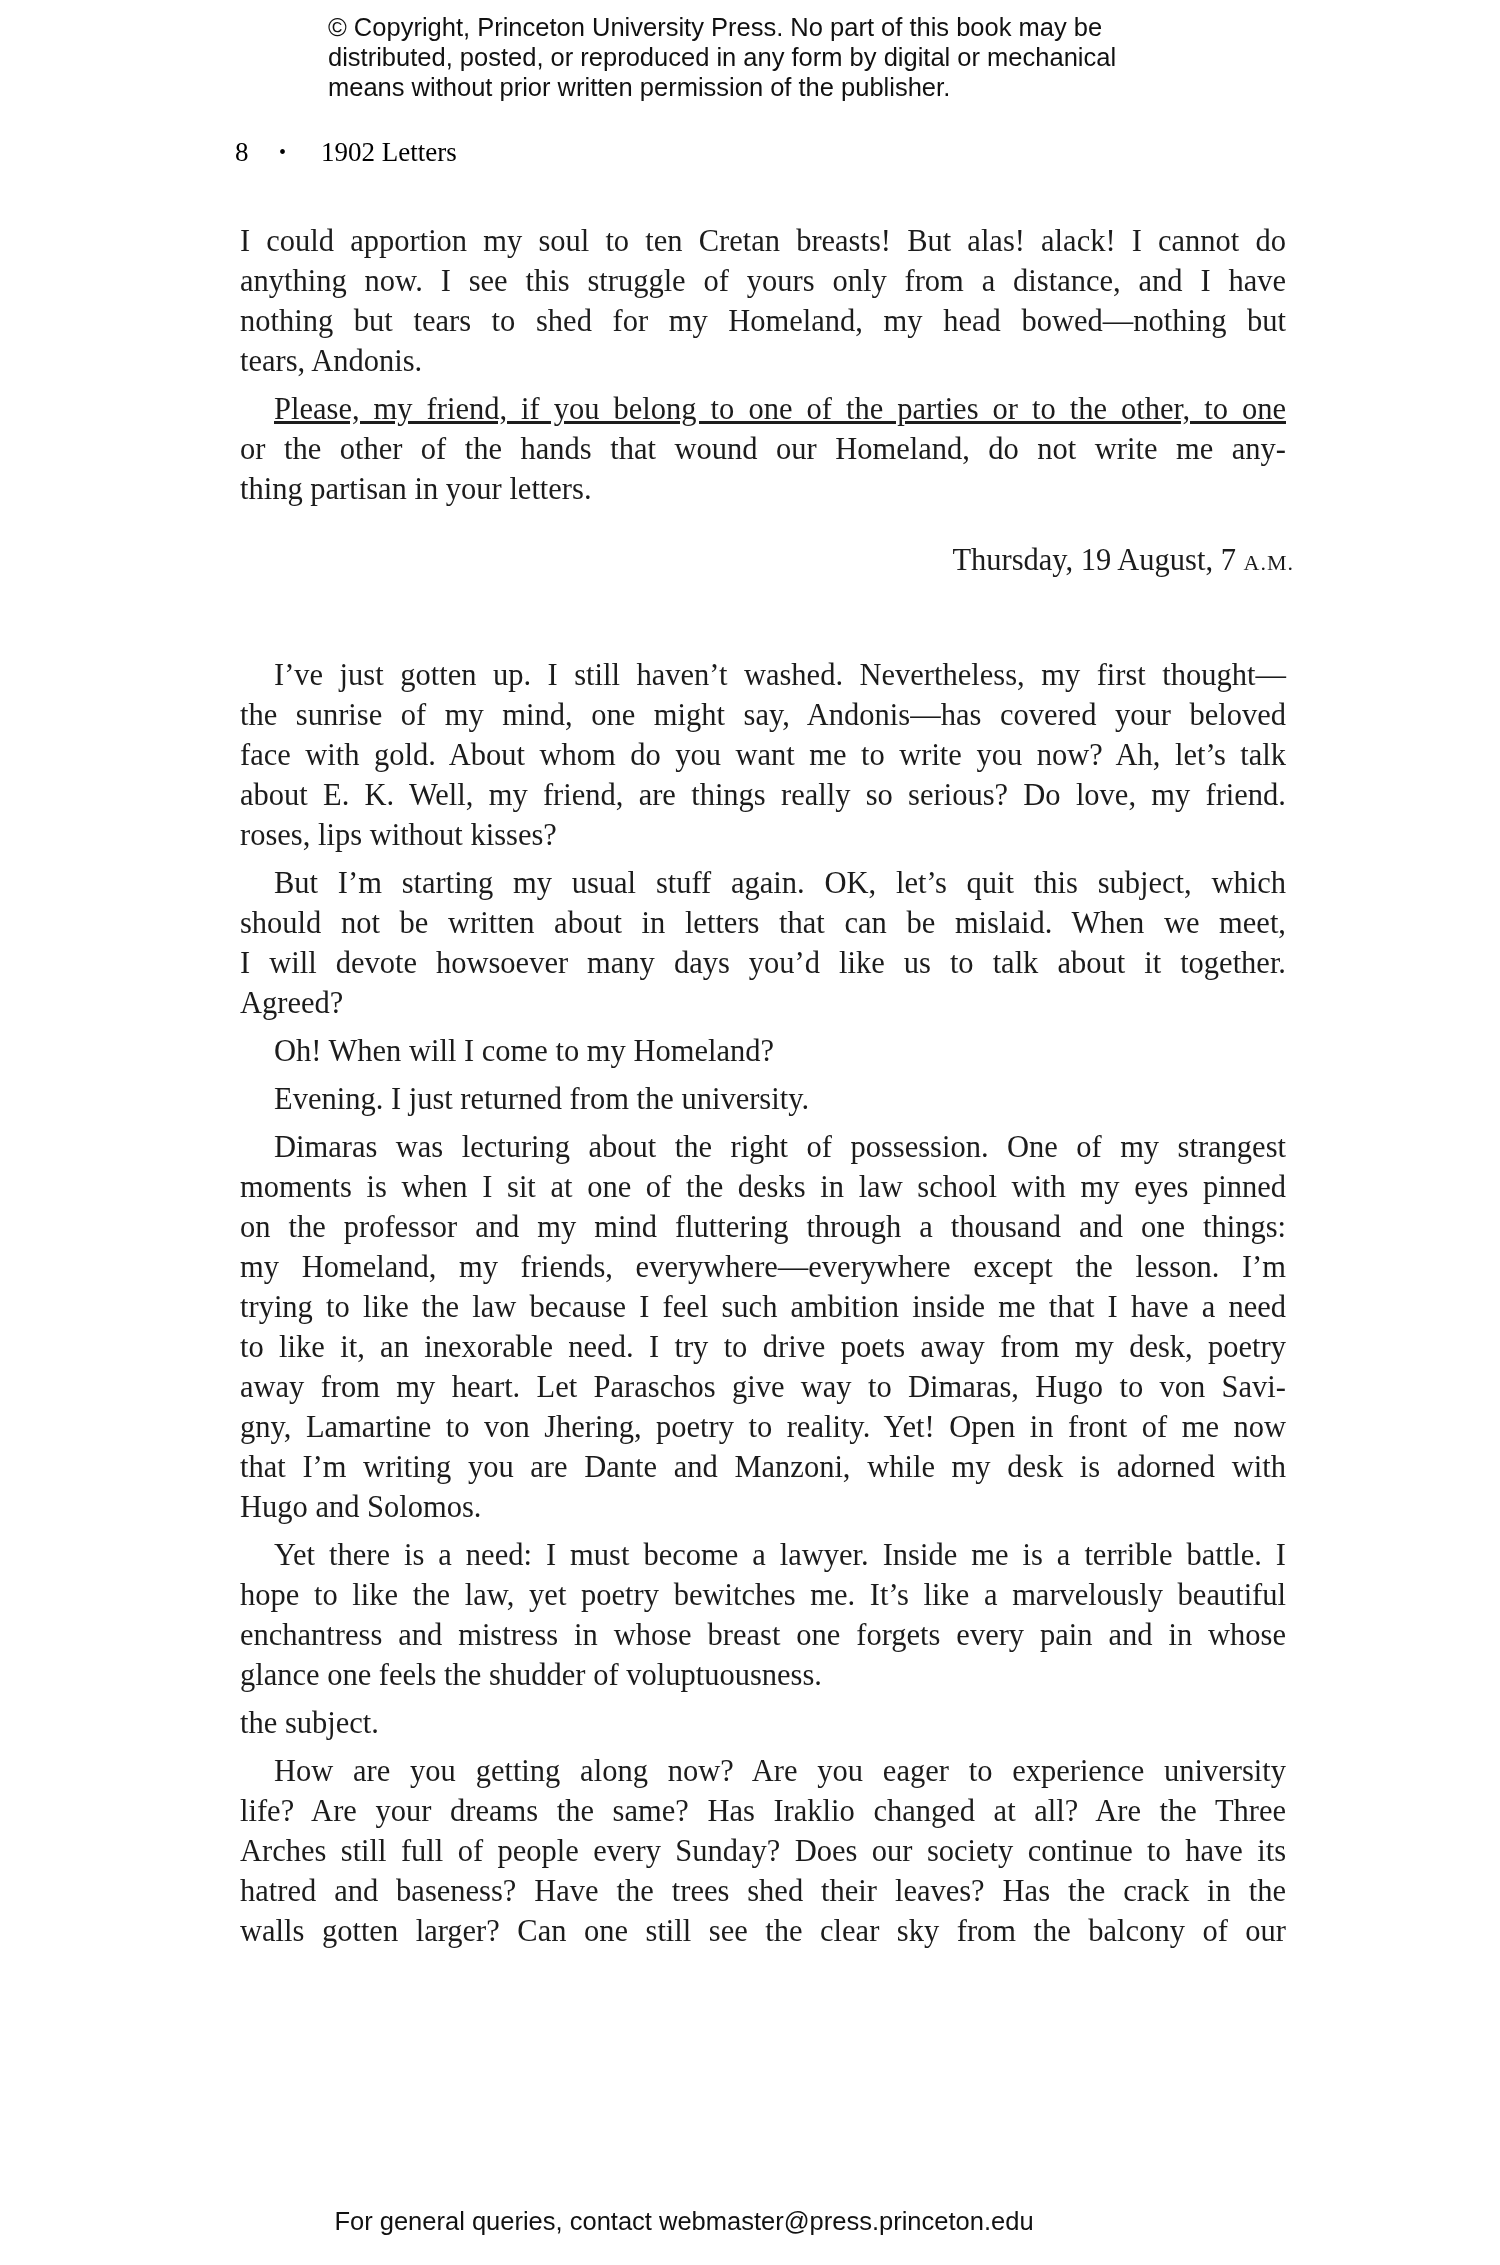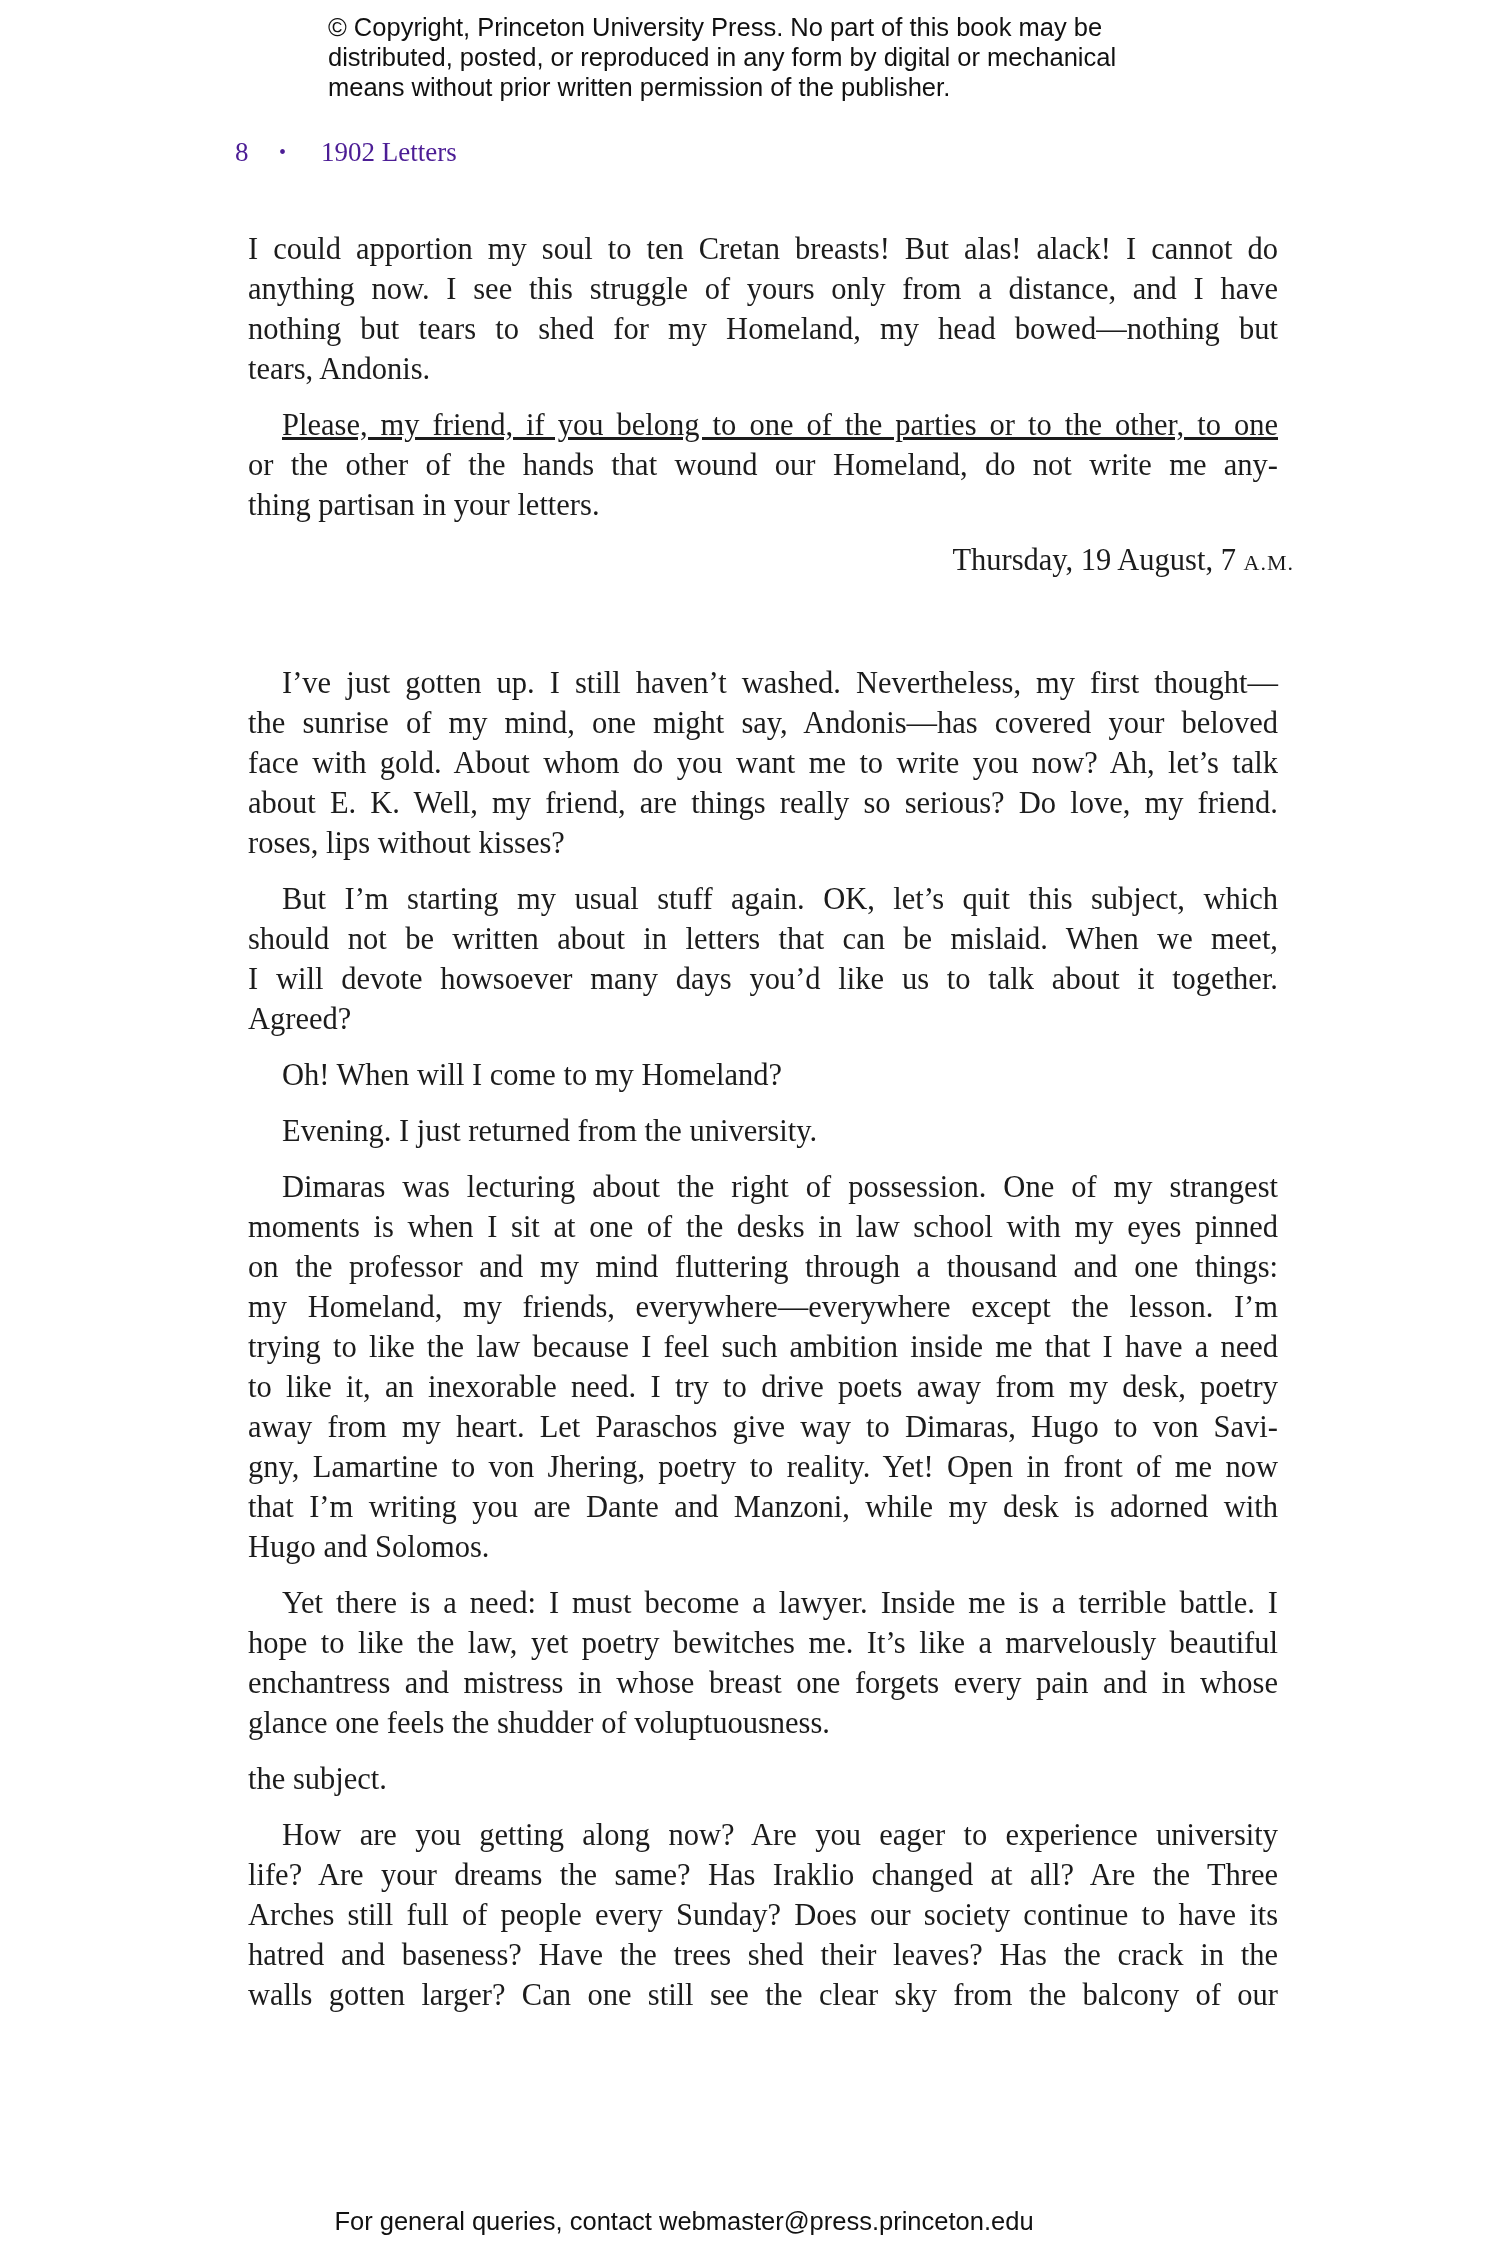--- a/index.html
+++ b/index.html
@@ -6,30 +6,30 @@
   body { width: 1500px; height: 2265px; position: relative; overflow: hidden; color: #1a1a1a; }
   .copyright {
     position: absolute; left: 328px; top: 12px; width: 900px;
     font-family: "Liberation Sans", sans-serif; font-size: 25.5px; line-height: 30px;
     color: #111;
   }
   .copyright div { white-space: nowrap; }
   .running-head {
     position: absolute; left: 235px; top: 134px; height: 36px;
     font-family: "Liberation Serif", serif; font-size: 27px; line-height: 36px;
-    color: #4c1d95; white-space: nowrap;
+    color: #000000; white-space: nowrap;
   }
   .running-head .folio { display: inline-block; width: 44px; }
   .running-head .bullet { display: inline-block; width: 42px; font-size: 20px; vertical-align: 2px; }
   .text-block {
     position: absolute; left: 232px; width: 1062px;
     font-family: "Liberation Serif", serif; font-size: 30.5px; line-height: 40px;
     color: #1c1c1c; text-align: justify; hyphens: manual;
   }
-  .text-block p { margin: 16px; }
+  .text-block p { margin: 8px; }
   .line { display: block; text-align: justify; text-align-last: justify; white-space: nowrap; }
   .line.last { text-align-last: left; }
   .date-line {
     position: absolute; left: 232px; width: 1062px; top: 540px;
     font-family: "Liberation Serif", serif; font-size: 30.5px; line-height: 40px;
     color: #1c1c1c; text-align: right;
   }
   .date-line .smallcaps { font-size: 22px; letter-spacing: 1px; }
   .footer {
     position: absolute; left: 0; width: 1368px; top: 2206px;

